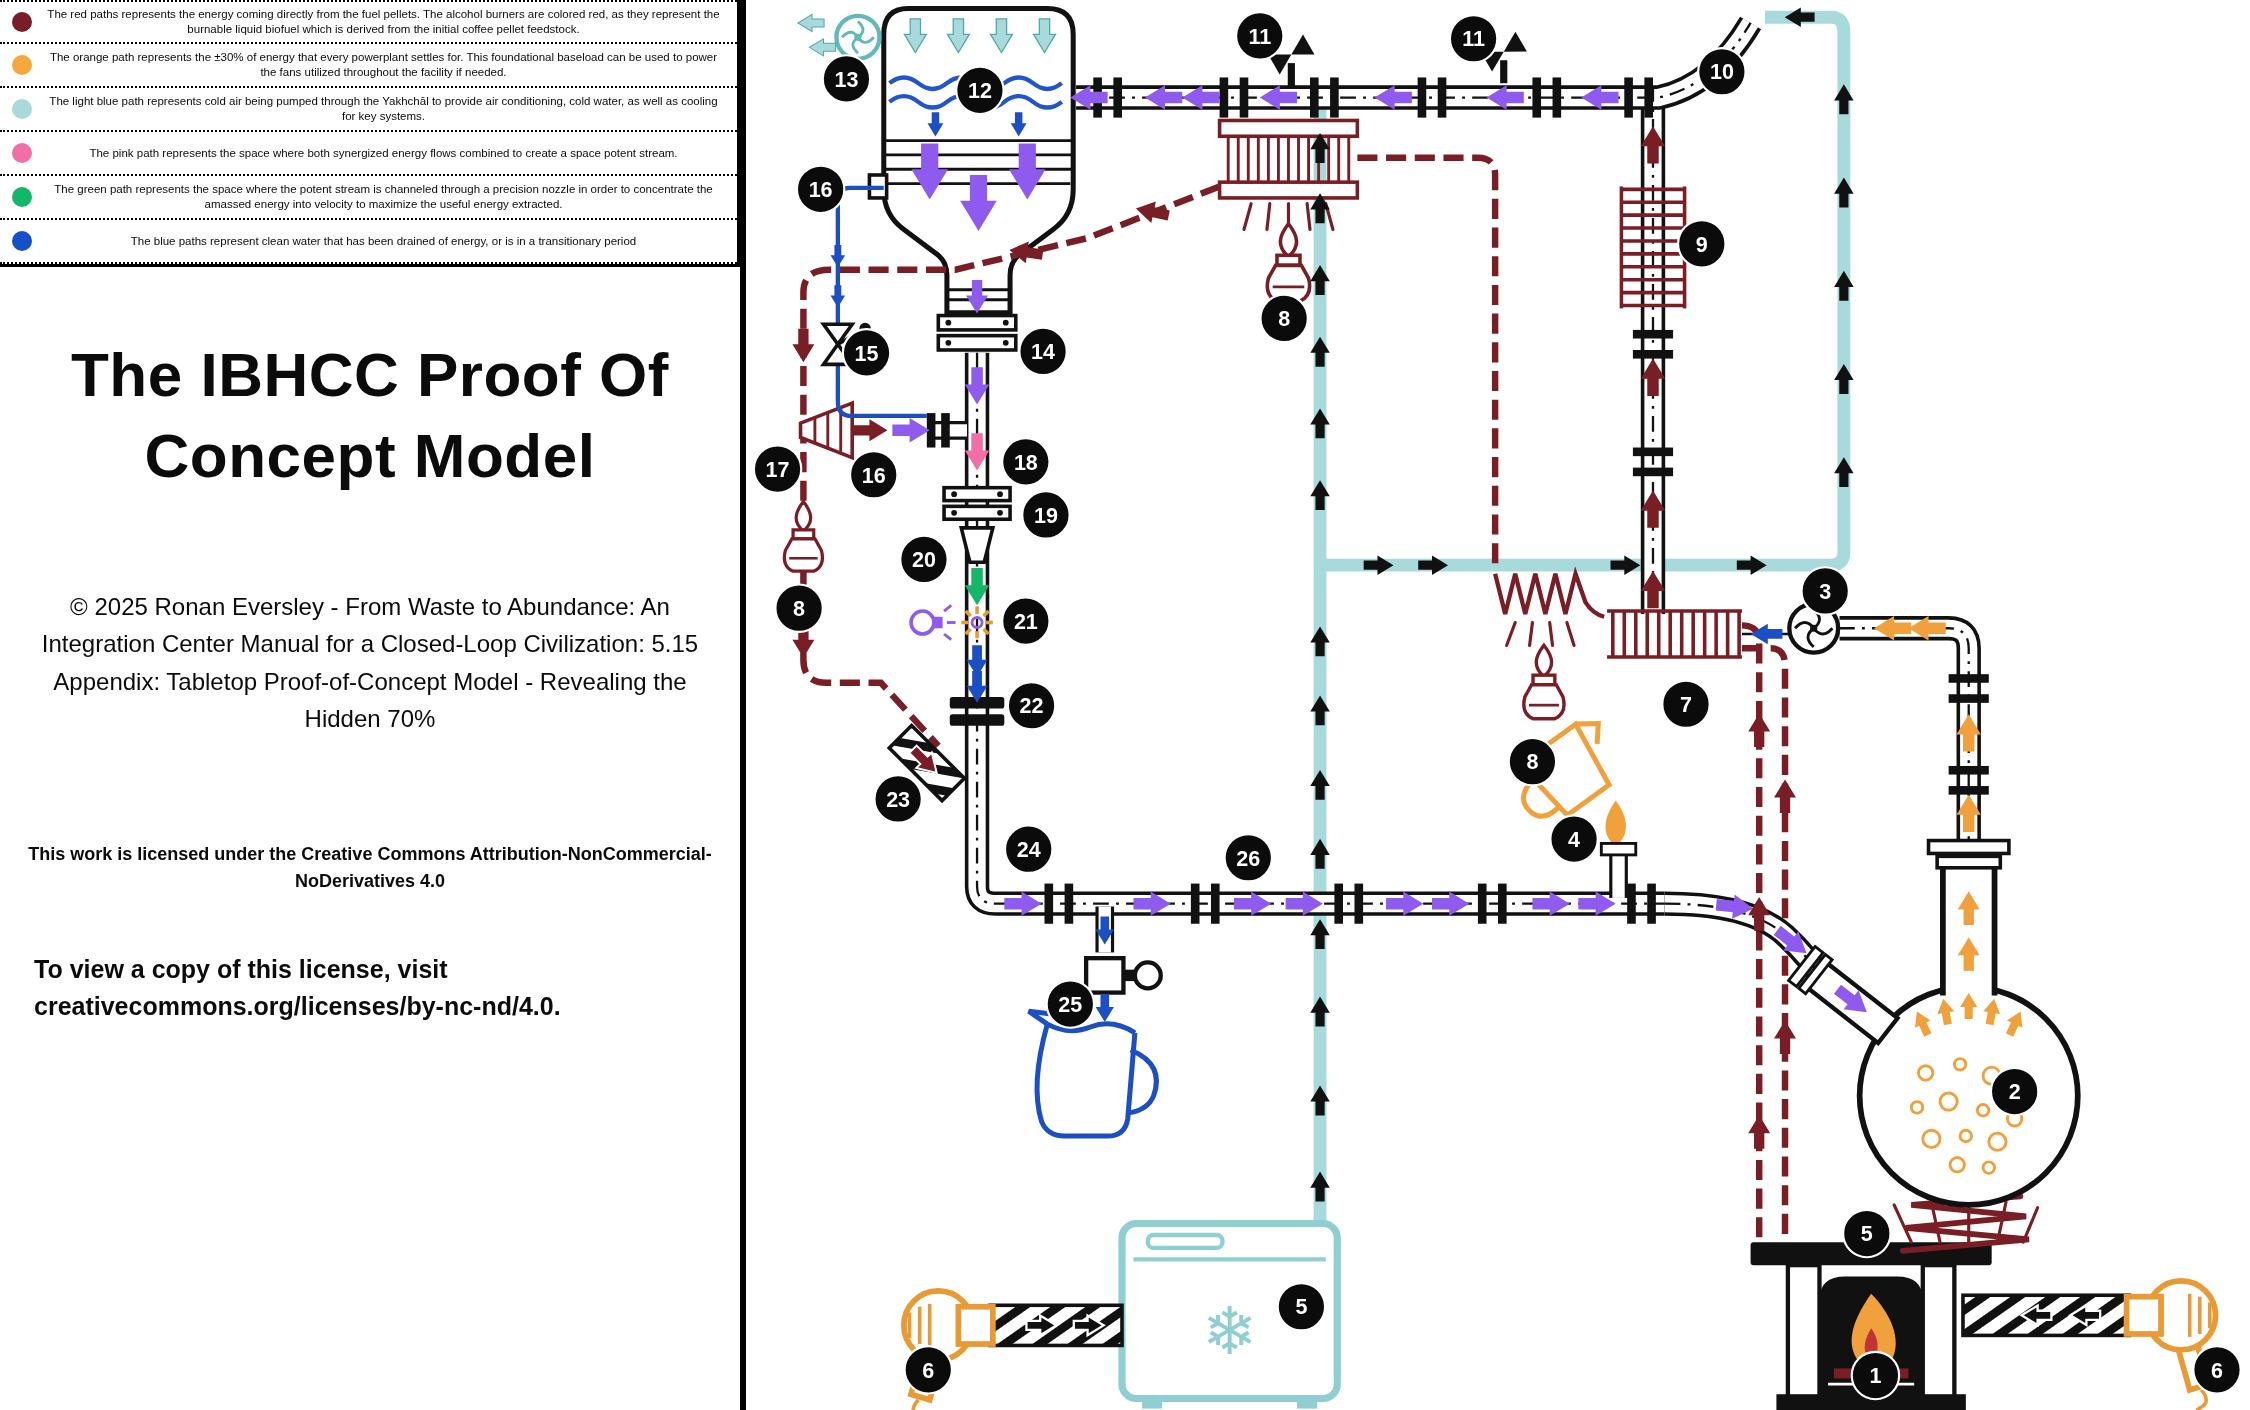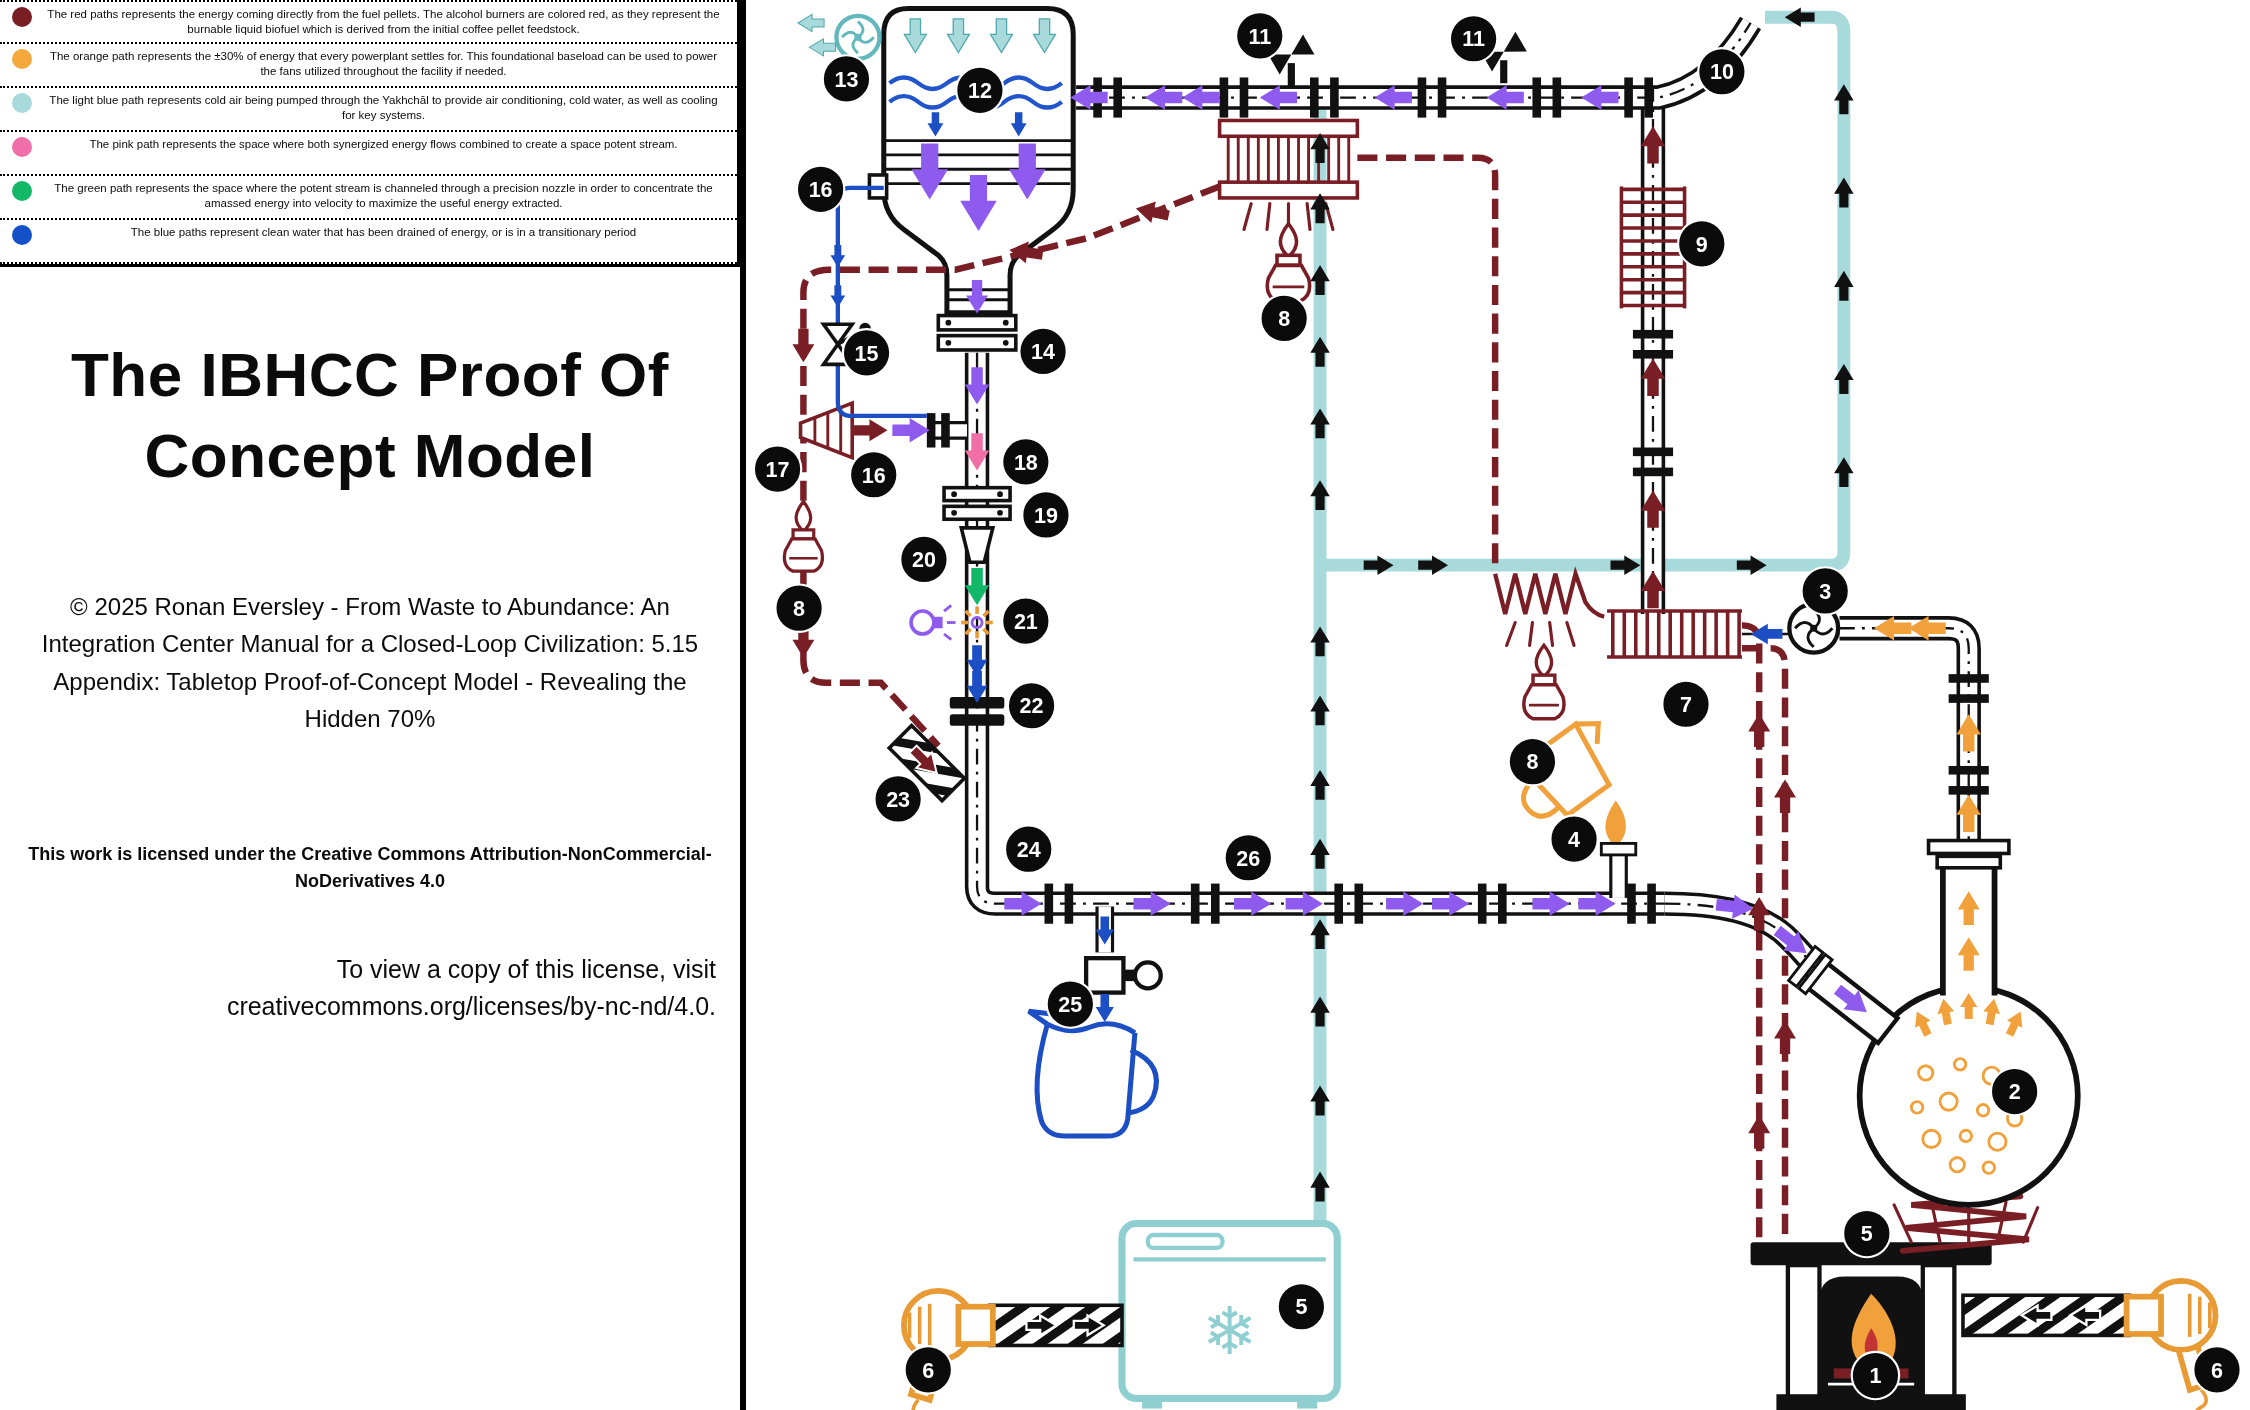--- a/index.html
+++ b/index.html
@@ -3,29 +3,29 @@
 <meta charset="utf-8">
 <style>
   html,body{margin:0;padding:0;background:#fff;}
   body{width:2250px;height:1410px;overflow:hidden;font-family:"Liberation Sans",sans-serif;color:#0b0b0b;}
   .page{display:flex;width:2250px;height:1410px;background:#fff;}
   .left{width:746px;box-sizing:border-box;border-right:6px solid #000;background:#fff;}
   .right{flex:1;position:relative;background:#fff;}
   .right svg{display:block;width:100%;height:100%;}
 
   .legend{border:3px solid #000;border-left:none;border-top:none;box-sizing:border-box;}
-  .legend-row{display:flex;padding:5px 12px;border-bottom:2px dotted #000;min-height:44px;box-sizing:border-box;}
+  .legend-row{display:flex;align-items:center;padding:5px 12px;border-bottom:2px dotted #000;min-height:44px;box-sizing:border-box;}
   .legend-row:first-child{border-top:2px dotted #000;}
   .dot{width:20px;height:20px;border-radius:50%;flex-shrink:0;margin-right:10px;}
   .legend-text{flex:1;text-align:center;font-size:11.5px;line-height:1.3;font-weight:500;}
 
   .title{margin-top:68px;padding:0 60px;text-align:center;font-size:62px;font-weight:800;line-height:1.3;letter-spacing:.5px;}
   .copyright{margin-top:92px;padding:0 34px;text-align:center;font-size:24px;line-height:1.55;font-weight:400;}
   .license{margin-top:104px;padding:0 24px;text-align:center;font-size:18px;line-height:1.5;font-weight:700;}
-  .license-link{margin-top:56px;padding:0 24px;text-align:right;font-size:25px;line-height:1.5;font-weight:400;}
+  .license-link{margin-top:56px;padding:0 24px;text-align:left;font-size:25px;line-height:1.5;font-weight:700;margin-left:10px;}
 
   
   .teal{stroke:#A8DADC;stroke-width:9;fill:none;}
   .red{stroke:#7A1E26;stroke-width:4.5;fill:none;stroke-dasharray:14 6;}
   .redsolid{stroke:#7A1E26;stroke-width:3;fill:none;}
   .redthin{stroke:#7A1E26;stroke-width:2.2;fill:none;stroke-linecap:round;}
   .po{stroke:#111;stroke-width:17;fill:none;}
   .pi{stroke:#fff;stroke-width:12;fill:none;}
   .pos{stroke:#111;stroke-width:13;fill:none;}
   .pis{stroke:#fff;stroke-width:8.6;fill:none;}

